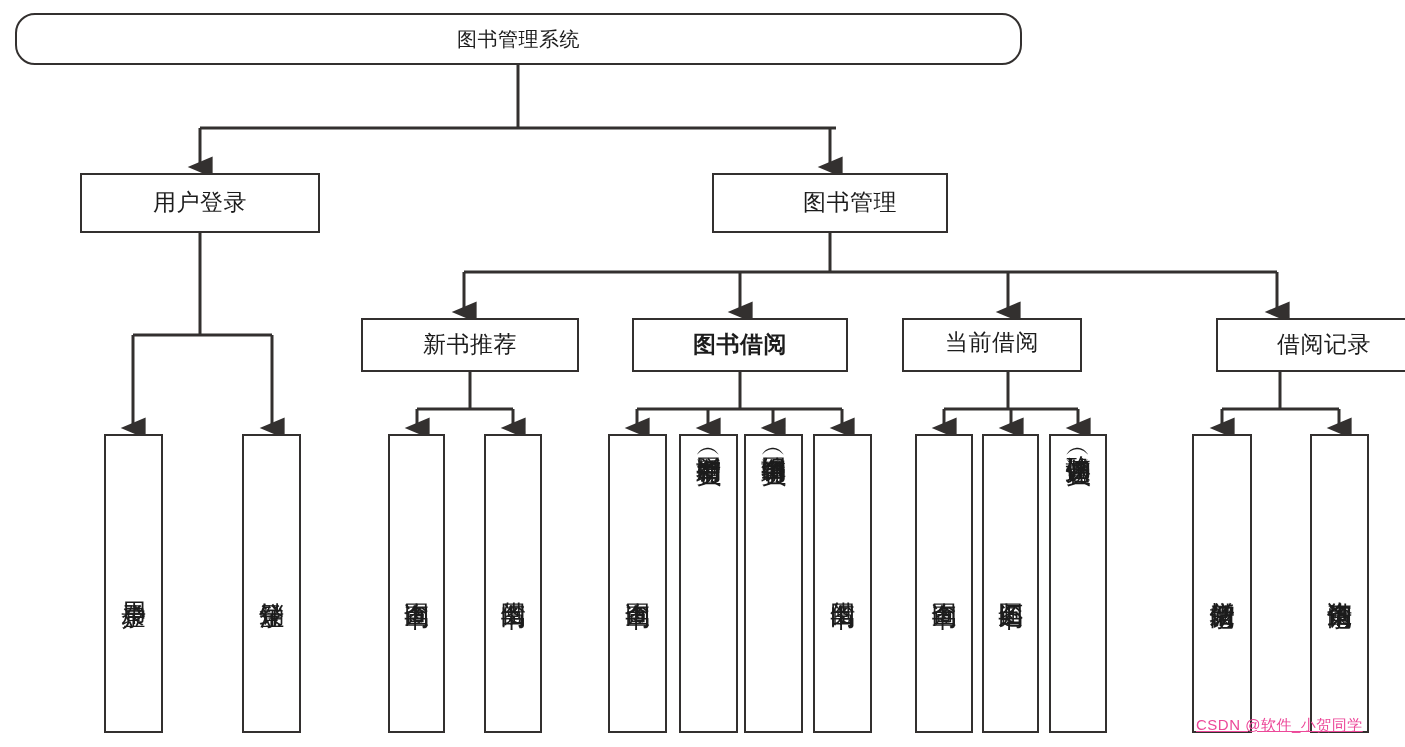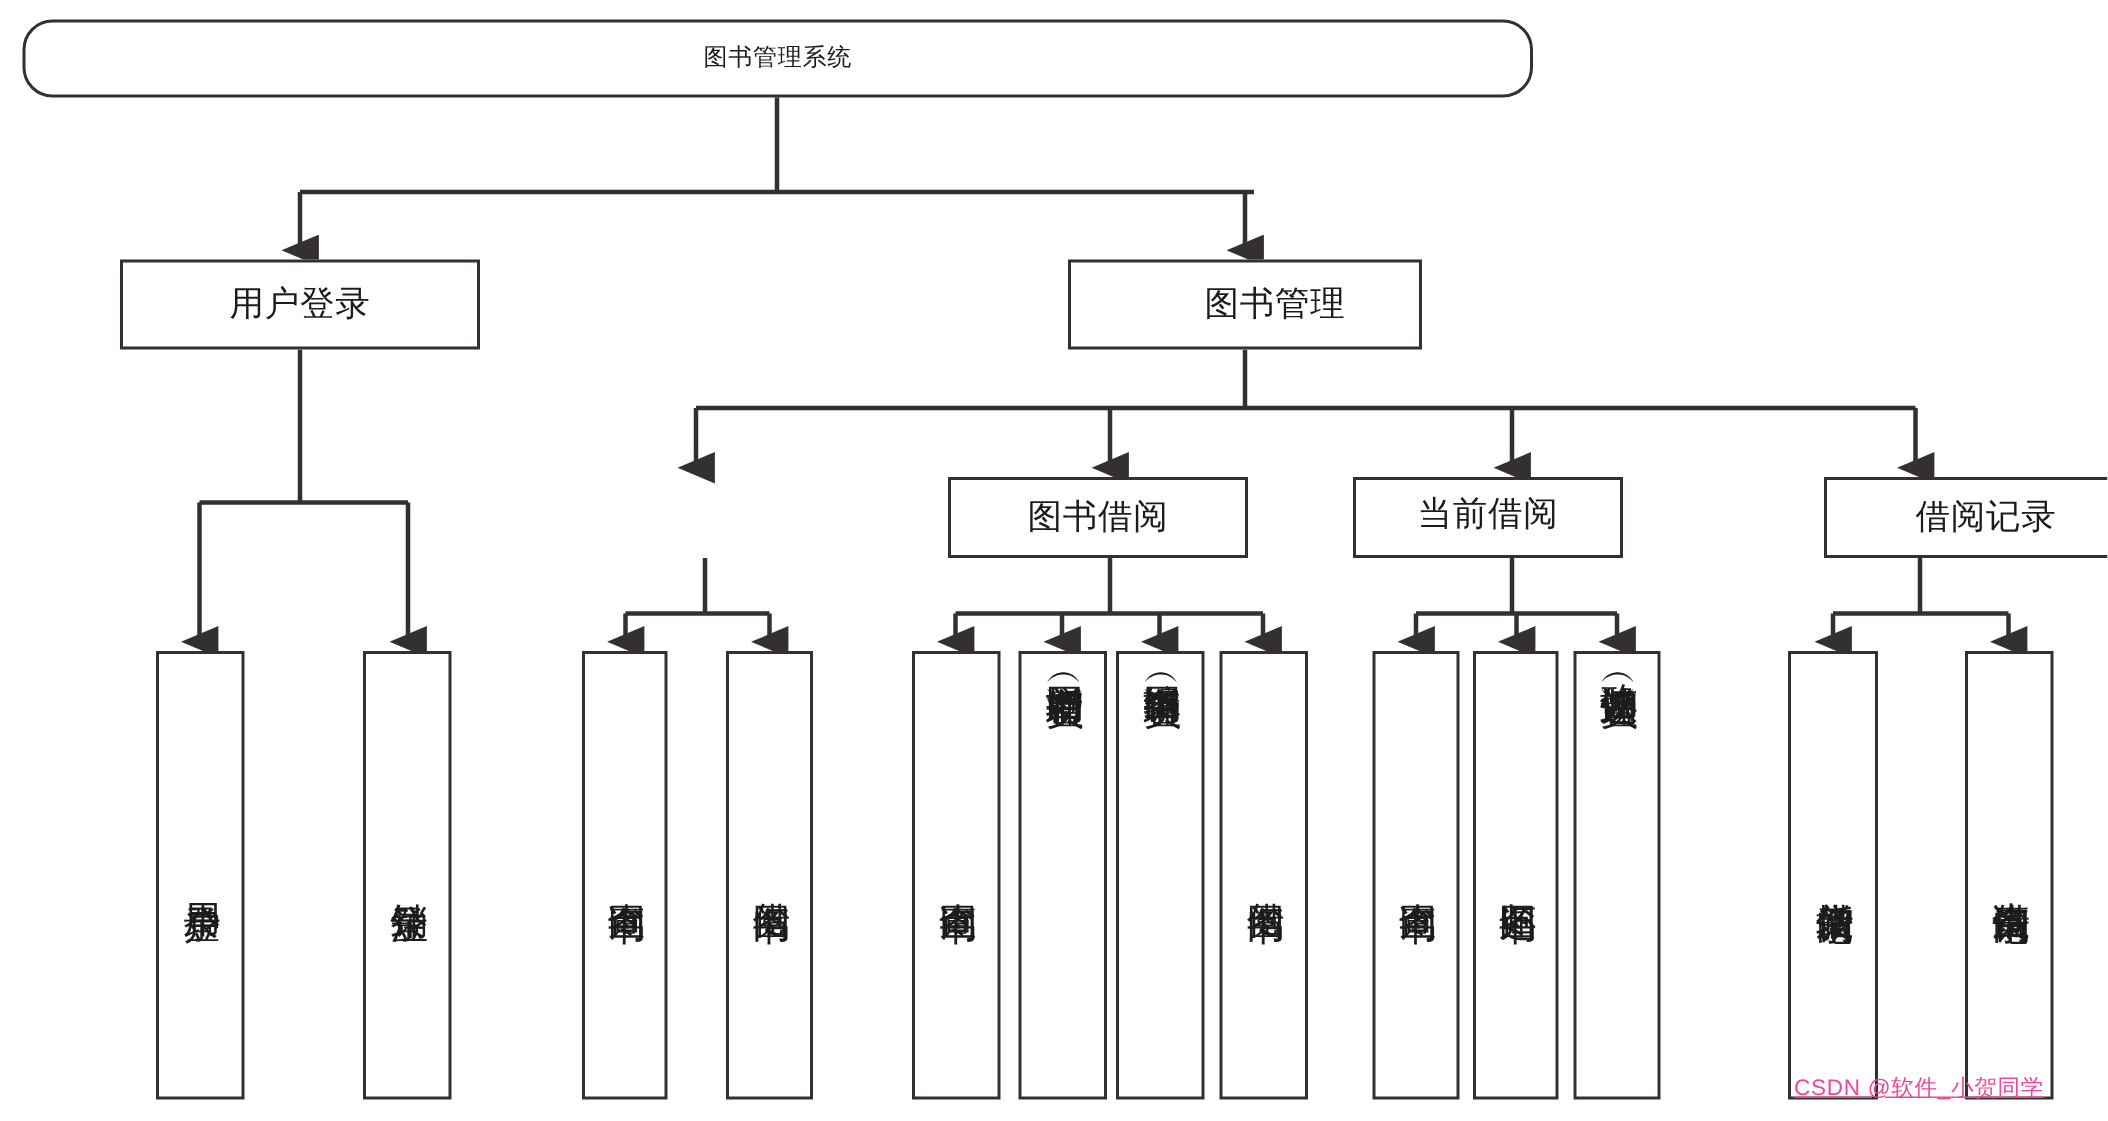--- a/index.html
+++ b/index.html
@@ -34,21 +34,21 @@
     justify-content: center;
     color: #1c1c1c;
   }
   .node-h {
     font-size: 23px;
     letter-spacing: 0.5px;
     line-height: 1.1;
     white-space: nowrap;
   }
   .node-root {
-    font-size: 16px;
+    font-size: 20px;
     border-radius: 20px;
   }
   .node-v {
     align-items: flex-start;
     justify-content: center;
     padding-top: 0px;
   }
   .node-v .vtext {
     writing-mode: vertical-rl;
     text-orientation: upright;
@@ -132,21 +132,24 @@
     <span>图书管理系统</span>
   </div>
 
   <div class="node node-h" style="left:80px; top:173px; width:240px; height:60px;">
     <span>用户登录</span>
   </div>
   <div class="node node-h" style="left:712px; top:173px; width:236px; height:60px;padding-left:40px;">
     <span>图书管理</span>
   </div>
 
-  <div class="node node-h" style="left:632px; top:318px; width:200px; height:54px;">
+  <div class="node node-h" style="left:361px; top:318px; width:218px; height:54px;">
+    <span>新书推荐</span>
+  </div>
+  <div class="node node-h" style="left:632px; top:318px; width:216px; height:54px;font-weight:bold;">
     <span>图书借阅</span>
   </div>
   <div class="node node-h" style="left:902px; top:318px; width:180px; height:54px;font-family:Liberation Mono, monospace;">
     <span>当前借阅</span>
   </div>
   <div class="node node-h" style="left:1216px; top:318px; width:216px; height:54px;">
     <span>借阅记录</span>
   </div>
 
   <div class="node node-v center-v" style="left:104px; top:434px; width:59px; height:299px;">

